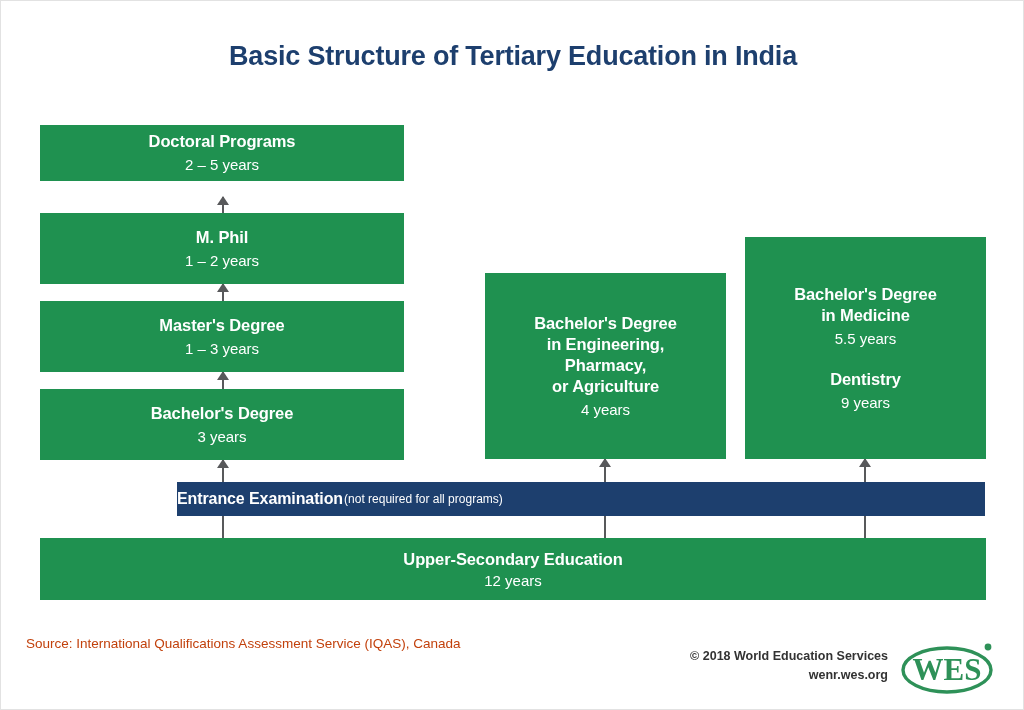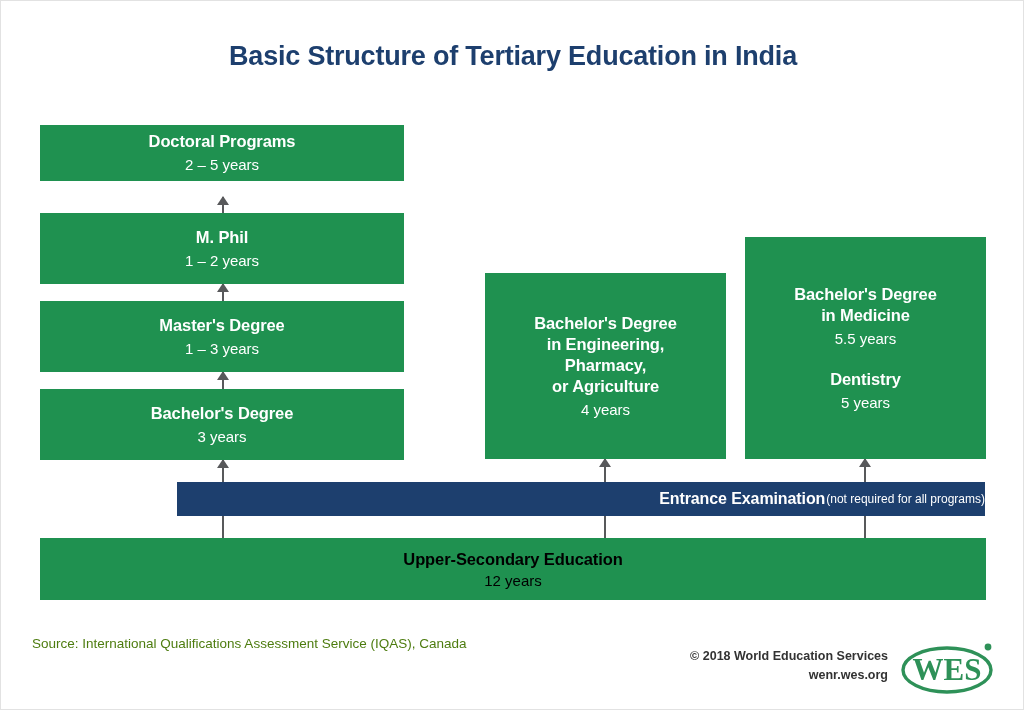--- a/index.html
+++ b/index.html
@@ -65,37 +65,37 @@
   #box-medicine    { left: 744px; top: 236px; width: 241px; height: 222px; }
 
   
   #bar-exam {
     position: absolute;
     left: 176px; top: 481px; width: 808px; height: 34px;
     background: #1d3f6e;
     color: #ffffff;
     display: flex;
     align-items: center;
-    justify-content: flex-end;
+    justify-content: flex-start;
     z-index: 4;
     white-space: nowrap;
   }
   #bar-exam .strong {
     font-size: 16px; font-weight: bold; letter-spacing: -0.1px;
   }
   #bar-exam .note {
     font-size: 12px; font-weight: normal; margin-left: 1px;
   }
 
   
   #bar-upper {
     position: absolute;
     left: 39px; top: 537px; width: 946px; height: 62px;
     background: #1f9150;
-    color: #000000;
+    color: #ffffff;
     display: flex;
     flex-direction: column;
     align-items: center;
     justify-content: center;
     z-index: 3;
   }
   #bar-upper .ttl { font-size: 16.5px; font-weight: bold; letter-spacing: -0.1px; }
   #bar-upper .sub { font-size: 15px; margin-top: 3px; }
 
   
@@ -121,22 +121,22 @@
   #arr-m1 { left: 597px; top: 458px; width: 14px; height: 24px; }
   #arr-m2 { left: 857px; top: 458px; width: 14px; height: 24px; }
   
   .vline { position: absolute; width: 2px; background: #58595b; z-index: 2; }
   #vl-1 { left: 221px; top: 514px; height: 24px; }
   #vl-2 { left: 603px; top: 514px; height: 24px; }
   #vl-3 { left: 863px; top: 514px; height: 24px; }
 
   
   #source {
-    position: absolute; left: 31px; top: 635px;
-    font-size: 13.5px; color: #4d7c0f;
+    position: absolute; left: 25px; top: 635px;
+    font-size: 13.5px; color: #c2410c;
   }
   #copyright {
     position: absolute; right: 135px; top: 646px;
     text-align: right;
     font-size: 12.5px; color: #333333; font-weight: bold;
     line-height: 1.5;
   }
   #wes-logo {
     position: absolute; right: 20px; top: 636px;
     width: 108px; height: 62px;
@@ -201,21 +201,21 @@
     <div class="stem"></div>
       <div class="head"></div>
   </div>
 
   <div class="gbox" id="box-medicine">
     <div class="ttl">Bachelor's Degree</div>
     <div class="ttl">in Medicine</div>
     <div class="sub">5.5 years</div>
     <div class="gap"></div>
     <div class="ttl">Dentistry</div>
-    <div class="sub">5 years</div>
+    <div class="sub">9 years</div>
   </div>
 
   <div class="conn" id="arr-m2">
     <div class="stem"></div>
       <div class="head"></div>
   </div>
 
   <div id="bar-exam">
     <span class="strong">Entrance Examination</span>
     <span class="note">(not required for all programs)</span>

